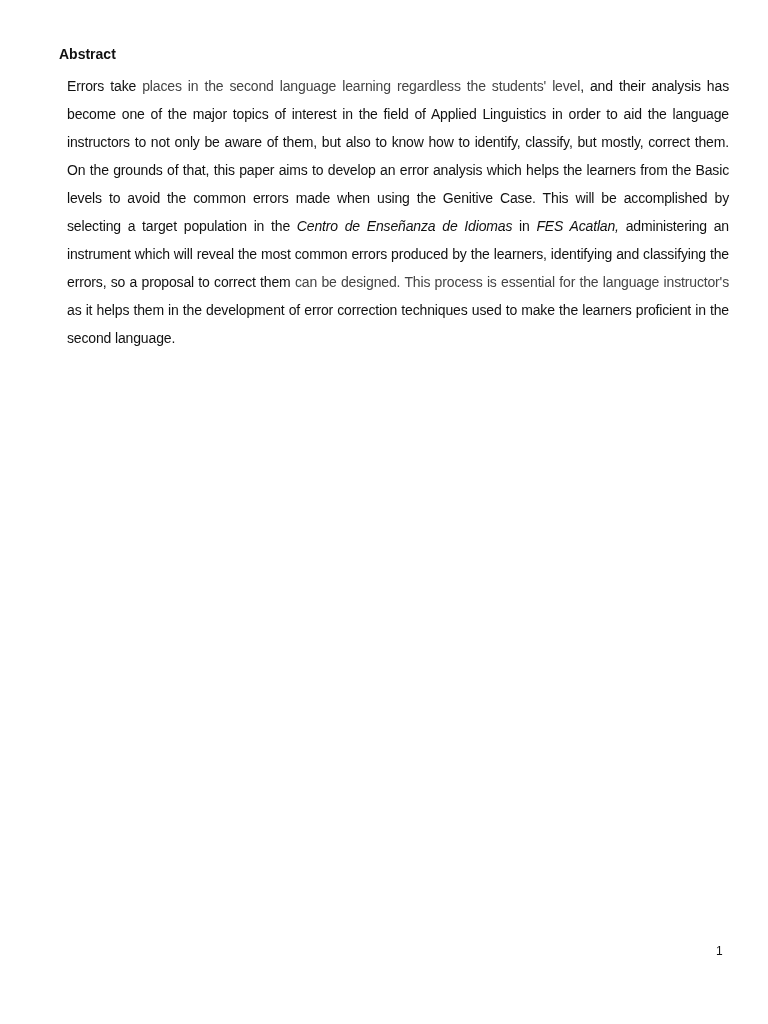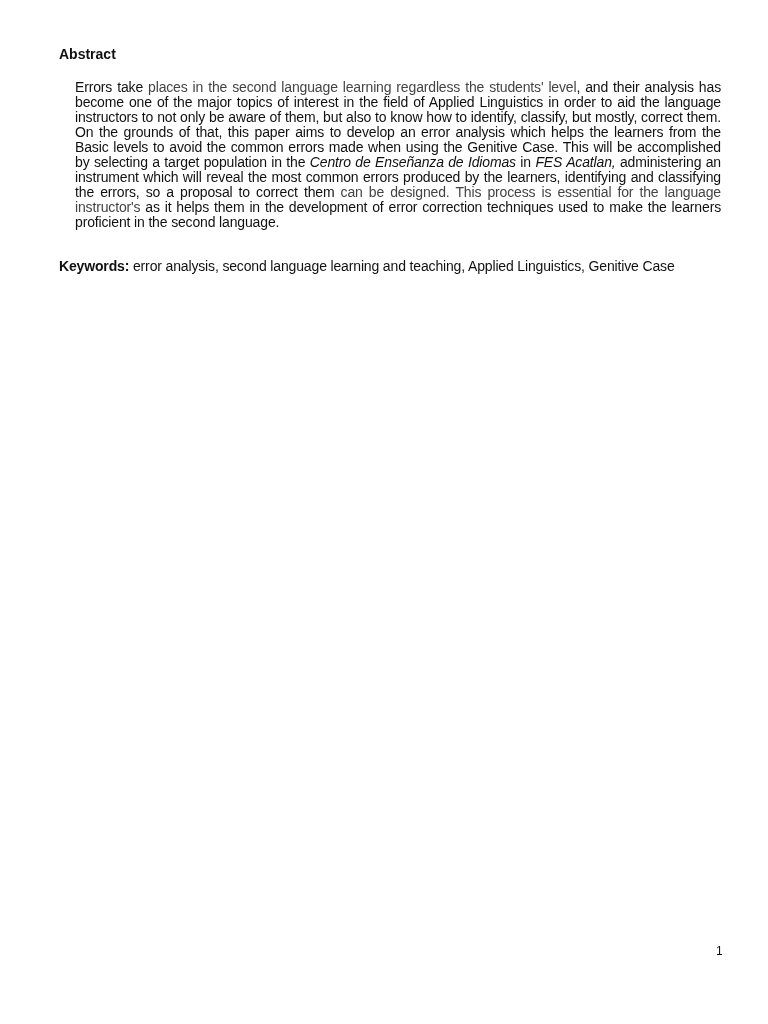--- a/index.html
+++ b/index.html
@@ -3,34 +3,33 @@
 <meta charset="utf-8">
 <style>
   html, body { margin: 0; padding: 0; background: #ffffff; }
   body {
     width: 768px; height: 1024px; position: relative; overflow: hidden;
     font-family: "Liberation Sans", sans-serif; color: #111111;
   }
   .page { position: absolute; left: 59px; top: 44px; width: 678px; }
   .heading { font-weight: bold; font-size: 14px; line-height: 20px; margin: 0 0 4px 0; }
   .abstract-body {
-    font-size: 14px; line-height: 15px; text-align: justify; margin: 16px;
+    font-size: 14px; line-height: 28px; text-align: justify; margin: 8px;
     letter-spacing: -0.15px;
   }
   .abstract-body .light { color: #444444; }
   .abstract-body em { font-style: italic; }
   .keywords { font-size: 14px; line-height: 20px; margin-top: 26px; letter-spacing: -0.15px; }
   .keywords .label { font-weight: bold; }
   .page-number {
     position: absolute; left: 716px; top: 944px; font-size: 12px;
     font-family: "Liberation Sans", sans-serif; color: #111111;
   }
 </style>
 </head>
 <body>
 
 <div class="page">
   <div class="heading">Abstract</div>
   <p class="abstract-body"><span>Errors take </span><span class="light">places in the second language learning regardless the students' level</span><span>, and their analysis has become one of the major topics of interest in the field of Applied Linguistics in order to aid the language instructors to not only be aware of them, but also to know how to identify, classify, but mostly, correct them. On the grounds of that, this paper aims to develop an error analysis which helps the learners from the Basic levels to avoid the common errors made when using the Genitive Case. This will be accomplished by selecting a target population in the </span><em>Centro de Enseñanza de Idiomas</em><span> in </span><em>FES Acatlan,</em><span> administering an instrument which will reveal the most common errors produced by the learners, identifying and classifying the errors, so a proposal to correct them </span><span class="light">can be designed. This process is essential for the language instructor's</span><span> as it helps them in the development of error correction techniques used to make the learners proficient in the second language.</span></p>
-  <div class="keywords"><span class="label">Keywords:</span><span> error analysis, second language learning and teaching, Applied Linguistics, Genitive Case</span></div>
 </div>
 
 <div class="page-number">1</div>
 
 </body></html>

